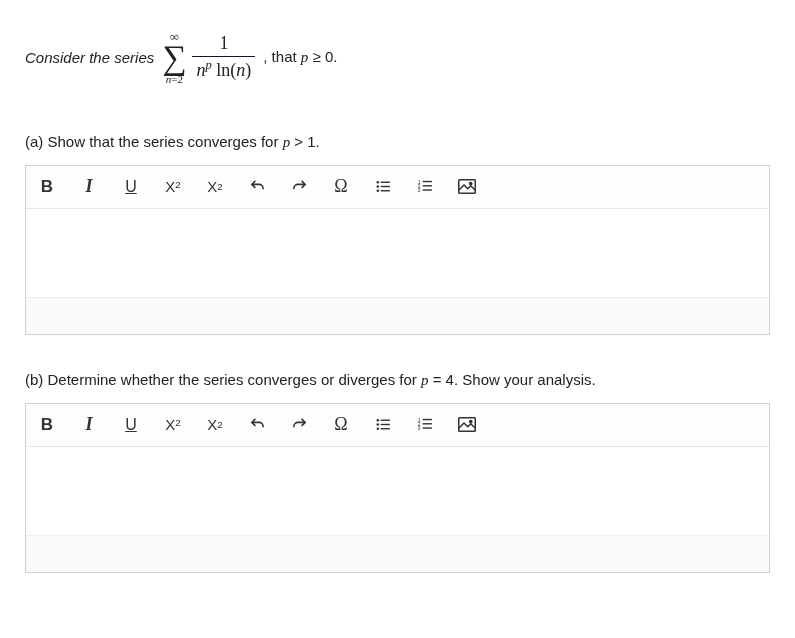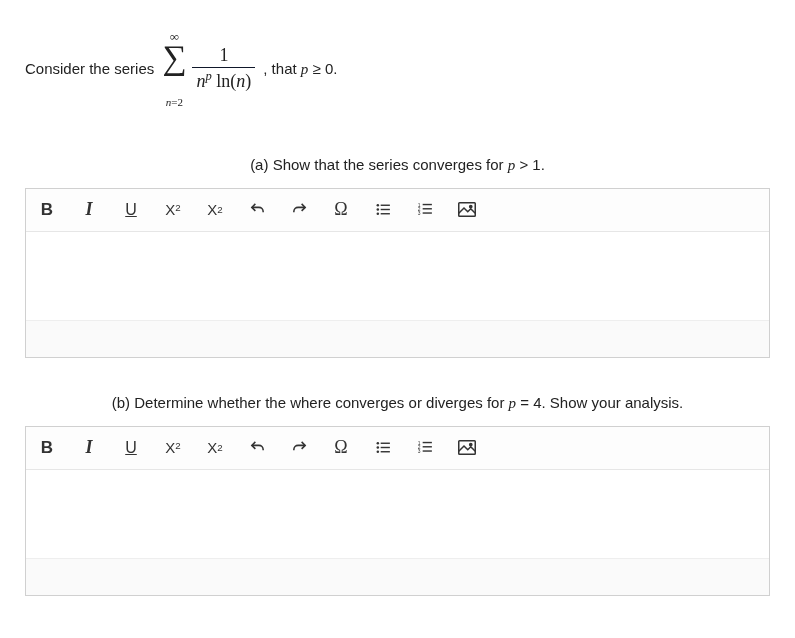--- a/index.html
+++ b/index.html
@@ -11,55 +11,54 @@
     background: #fff;
     width: 795px;
     box-sizing: border-box;
   }
   .intro {
     display: flex;
     align-items: center;
     gap: 8px;
     margin-bottom: 48px;
   }
-  .intro .lead { white-space: nowrap; }
+  .intro .lead { white-space: nowrap; font-style: italic; }
   .intro .trail { white-space: nowrap; }
   .formula {
     display: inline-flex;
     align-items: center;
     font-family: "Times New Roman", serif;
     font-size: 18px;
     gap: 6px;
   }
   .sigma-wrap {
     display: inline-flex;
     flex-direction: column;
     align-items: center;
     line-height: 1;
   }
   .sigma-top { font-size: 13px; }
   .sigma-sym { font-size: 34px; line-height: 0.9; }
-  .sigma-bot { font-size: 11px; font-style: italic; margin-top: 23px; }
+  .sigma-bot { font-size: 11px; font-style: italic; }
   .frac {
     display: inline-flex;
     flex-direction: column;
     align-items: center;
     line-height: 1.1;
   }
   .frac .num { padding: 0 4px 2px; }
   .frac .den {
     border-top: 1px solid #0f172a;
     padding: 2px 4px 0;
     font-style: italic;
     white-space: nowrap;
   }
   sup { font-size: 0.7em; font-style: italic; }
   .part-label {
     margin: 0 0 14px 0;
-    text-align: center;
   }
   .part-label .pvar { font-style: italic; }
   .editor {
     border: 1px solid #d0d0d0;
     margin-bottom: 36px;
   }
   .toolbar {
     display: flex;
     align-items: center;
     border-bottom: 1px solid #e6e6e6;
@@ -172,21 +171,21 @@
           <polyline points="1,15 8,8 13,13 17,9 23,15" fill="none"></polyline>
           <circle cx="17" cy="6" r="1.5" fill="#333"></circle>
         </svg>
     </div>
   </div>
   <div class="editor-body" contenteditable="true" style=""></div>
   <div class="editor-divider"></div>
 </div>
 
 <div class="part-label">
-  <span>(b) Determine whether the where converges or diverges for </span><span class="pvar" style="font-family:'Times New Roman',serif">p</span><span> = 4. Show your analysis.</span>
+  <span>(b) Determine whether the series converges or diverges for </span><span class="pvar" style="font-family:'Times New Roman',serif">p</span><span> = 4. Show your analysis.</span>
 </div>
 
 <div class="editor">
   <div class="toolbar">
     <div class="tb-btn tb-bold">B</div>
     <div class="tb-btn tb-italic">I</div>
     <div class="tb-btn tb-under">U</div>
     <div class="tb-btn tb-super">
         <span>X</span>
         <sup>2</sup>

